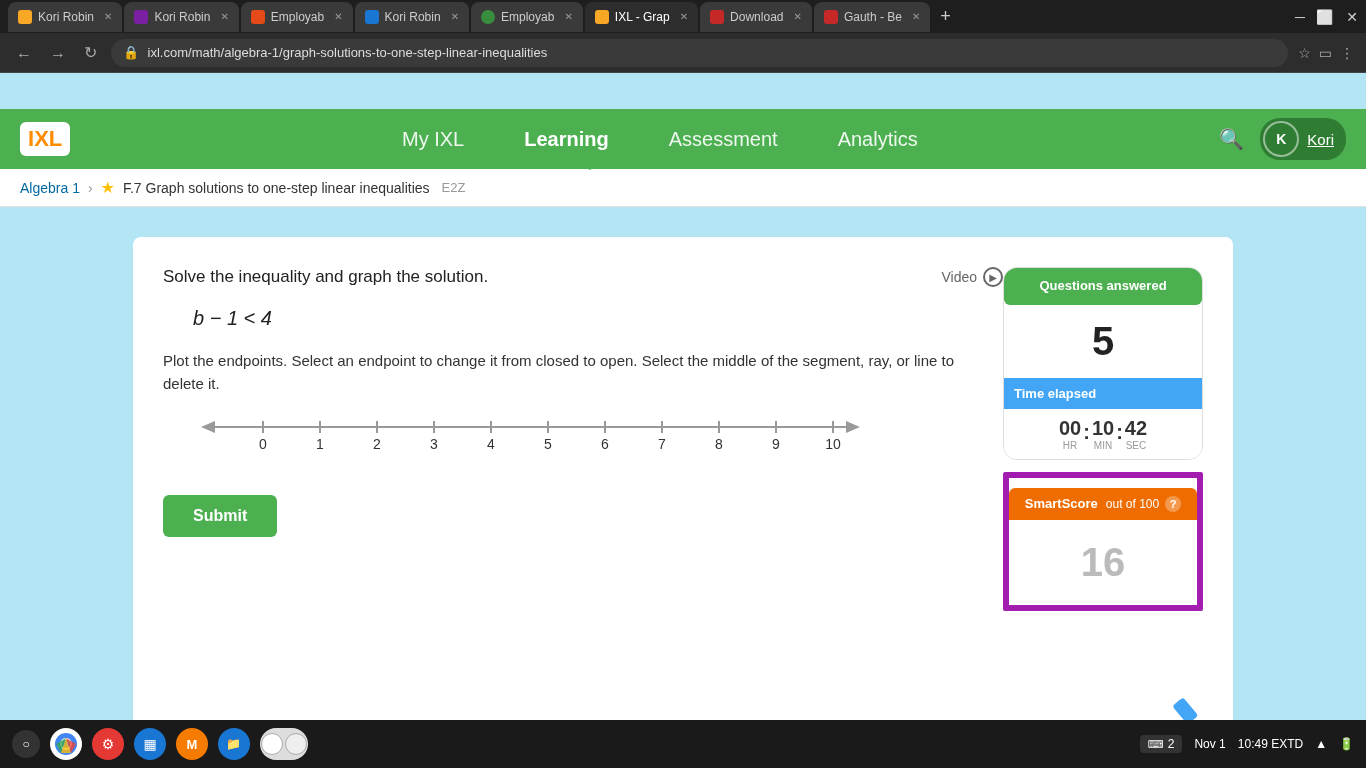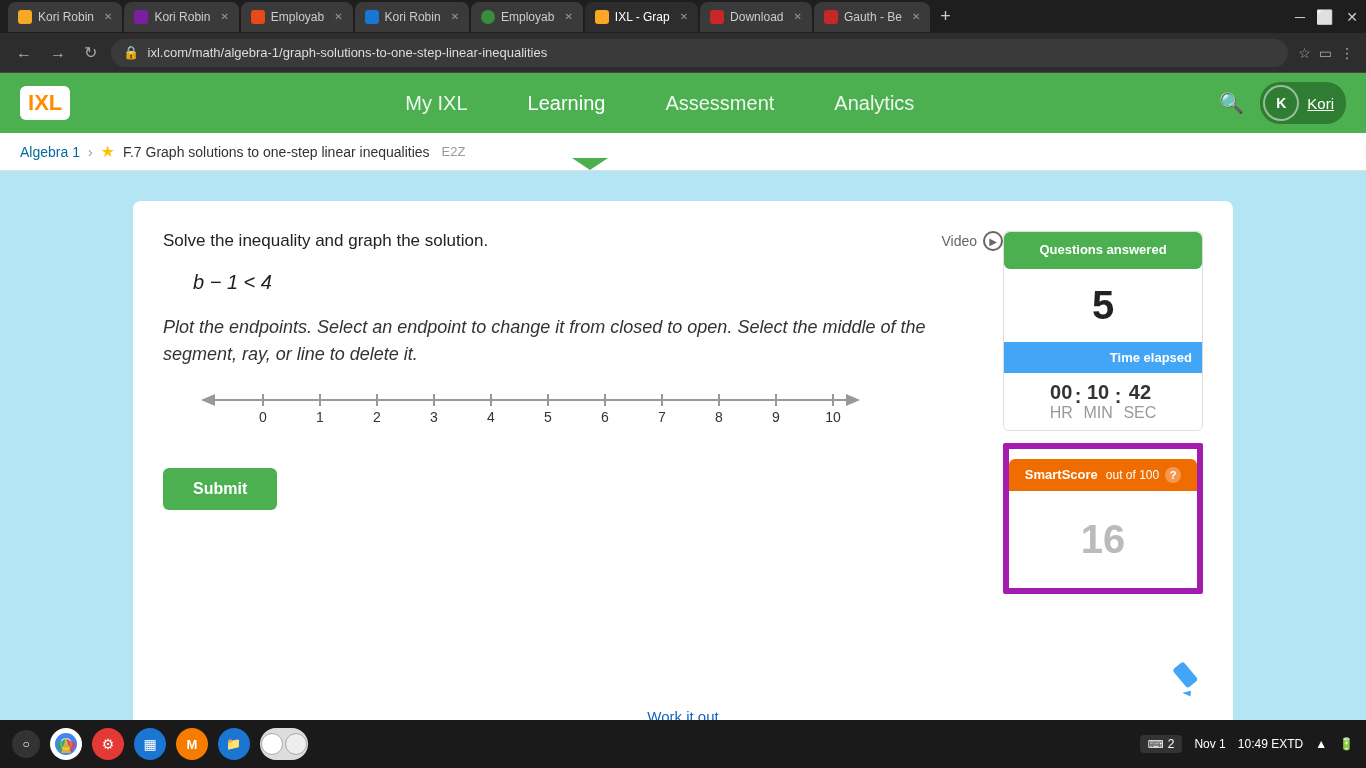--- a/index.html
+++ b/index.html
@@ -12,26 +12,26 @@
     .tab-new { background: none; border: none; color: #ccc; font-size: 18px; cursor: pointer; padding: 0 8px; }
     .tab-controls { display: flex; gap: 12px; margin-left: auto; color: #ccc; font-size: 14px; }
 
     .address-bar { display: flex; align-items: center; height: 40px; padding: 0 12px; gap: 10px; background: #2d2d2d; border-bottom: 1px solid #444; }
     .nav-btn { background: none; border: none; color: #aaa; font-size: 16px; cursor: pointer; padding: 4px; }
     .url-bar { flex: 1; height: 28px; background: #3a3a3a; border-radius: 14px; display: flex; align-items: center; padding: 0 12px; gap: 8px; }
     .url-text { color: #ddd; font-size: 13px; }
     .addr-icons { display: flex; gap: 8px; color: #aaa; font-size: 14px; }
 
     
-    .ixl-header { background: #4caf50; display: flex; align-items: center; height: 60px; padding: 0 20px; }
+    .ixl-header { background: #4caf50; display: flex; align-items: center; height: 60px; padding: 0 20px; margin-top: 36px; }
     .ixl-logo { background: white; border-radius: 6px; padding: 4px 8px; font-size: 22px; font-weight: 900; color: #4caf50; margin-right: 30px; }
     .ixl-logo span { color: #ff8c00; }
     .ixl-nav { display: flex; gap: 60px; flex: 1; justify-content: center; }
     .ixl-nav a { color: white; text-decoration: none; font-size: 20px; font-weight: 500; opacity: 0.9; }
-    .ixl-nav a.active { opacity: 1; font-weight: 400; }
+    .ixl-nav a.active { opacity: 1; font-weight: 700; }
     .header-right { display: flex; align-items: center; gap: 16px; }
     .search-icon-btn { background: none; border: none; color: white; font-size: 20px; cursor: pointer; }
     .user-avatar { background: #2e7d32; color: white; border-radius: 50%; width: 36px; height: 36px; display: flex; align-items: center; justify-content: center; font-weight: bold; font-size: 14px; cursor: pointer; border: 2px solid rgba(255,255,255,0.5); }
 
     
     .breadcrumb { background: white; padding: 8px 20px; display: flex; align-items: center; gap: 8px; font-size: 14px; color: #333; border-bottom: 1px solid #e0e0e0; height: 38px; }
     .breadcrumb-link { color: #0369a1; text-decoration: none; }
     .star-icon { color: #ffc107; font-size: 16px; }
     .breadcrumb-sep { color: #999; }
     .skill-code { color: #999; font-size: 13px; margin-left: 4px; }
@@ -40,43 +40,43 @@
     .main-bg { background: #b3e5f5; padding: 30px 20px; min-height: calc(768px - 38px - 60px - 38px - 38px); display: flex; justify-content: center; }
     .content-card { background: white; border-radius: 8px; padding: 30px; max-width: 1100px; width: 100%; display: flex; gap: 20px; position: relative; }
     .question-area { flex: 1; }
     .sidebar { width: 200px; flex-shrink: 0; }
 
     .video-btn { position: absolute; top: 30px; right: 230px; display: flex; align-items: center; gap: 6px; color: #666; font-size: 14px; cursor: pointer; }
     .video-play { width: 20px; height: 20px; border-radius: 50%; border: 2px solid #666; display: flex; align-items: center; justify-content: center; font-size: 10px; color: #666; }
 
     .question-title { font-size: 17px; margin-bottom: 20px; color: #222; }
     .math-expr { font-size: 20px; font-style: italic; margin: 10px 0 20px 30px; color: #222; }
-    .instruction { font-size: 18px; font-style: italic; color: #333; line-height: 1.5; }
+    .instruction { font-size: 15px; color: #333; line-height: 1.5; }
 
     
     .number-line-container { margin: 10px 0 30px 20px; position: relative; height: 60px; }
 
     .submit-btn { background: #4caf50; color: white; border: none; border-radius: 6px; padding: 12px 30px; font-size: 16px; font-weight: 600; cursor: pointer; }
 
     
     .qa-box { background: #4caf50; color: white; border-radius: 6px; padding: 10px; text-align: center; margin-bottom: 0; }
     .qa-label { font-size: 13px; font-weight: 600; line-height: 1.3; }
     .qa-number { font-size: 40px; font-weight: 700; color: #222; background: white; border-radius: 0; padding: 14px 0; text-align: center; }
-    .time-box { background: #42a5f5; color: white; padding: 8px 10px; text-align: right; margin-top: 0; }
+    .time-box { background: #42a5f5; color: white; padding: 8px 10px; text-align: left; margin-top: 0; }
     .time-label { font-size: 13px; font-weight: 600; }
     .time-display { display: flex; justify-content: center; gap: 2px; background: white; padding: 8px 0; }
     .time-unit { text-align: center; }
     .time-val { font-size: 20px; font-weight: 700; color: #333; text-align: center; }
-    .time-lbl { font-size: 16px; color: #999; }
+    .time-lbl { font-size: 10px; color: #999; }
     .time-colon { font-size: 20px; color: #333; font-weight: 700; align-self: flex-start; margin-top: 4px; }
     .smart-score-box { background: #ef6c00; color: white; border-radius: 6px 6px 0 0; padding: 8px 10px; text-align: center; margin-top: 10px; display: flex; align-items: center; justify-content: center; gap: 6px; }
     .smart-score-label { font-size: 13px; font-weight: 600; }
-    .smart-score-num { font-size: 40px; font-weight: 700; color: #bbb; background: white; border-radius: 0 0 6px 6px; padding: 26px 0; text-align: center; }
-
-    .sidebar-wrapper { border-radius: 6px; overflow: hidden; border: 1px solid #ddd; }
+    .smart-score-num { font-size: 40px; font-weight: 700; color: #bbb; background: white; border-radius: 0 0 6px 6px; padding: 20px 0; text-align: center; }
+
+    .sidebar-wrapper { border-radius: 14px; overflow: hidden; border: 1px solid #ddd; }
 
     
     .pencil-icon { position: absolute; bottom: 30px; right: 30px; font-size: 30px; color: #2196f3; transform: rotate(-30deg); }
 
     
     .work-it-out { text-align: center; color: #1565c0; font-size: 15px; position: absolute; bottom: 10px; left: 50%; transform: translateX(-50%); }
 
     
     .taskbar { background: #1a1a1a; height: 48px; display: flex; align-items: center; padding: 0 12px; gap: 10px; position: fixed; bottom: 0; width: 1366px; }
     .taskbar-right { margin-left: auto; display: flex; align-items: center; gap: 12px; color: white; font-size: 12px; }

